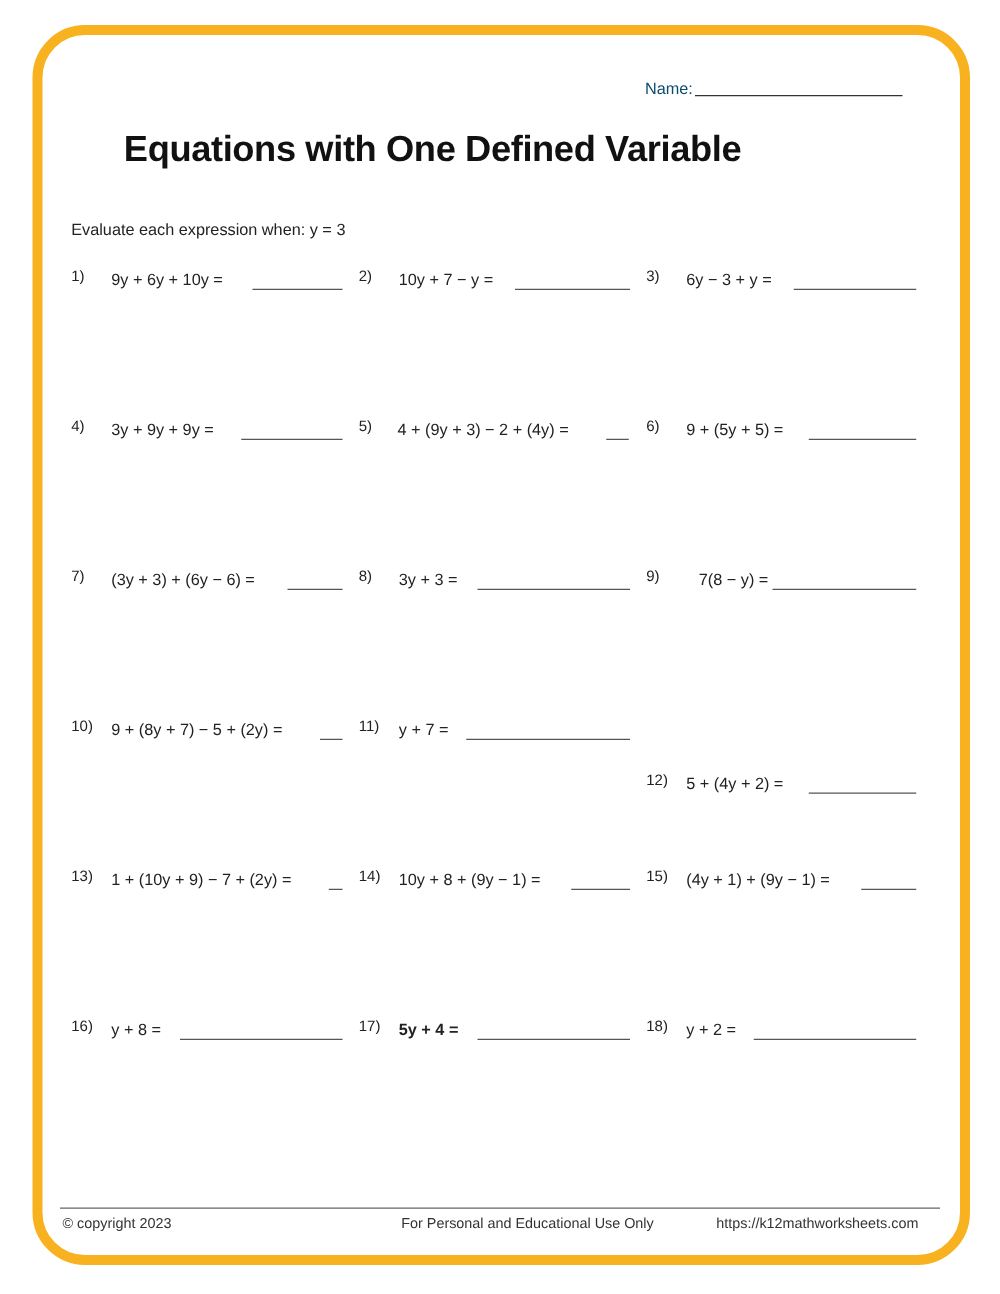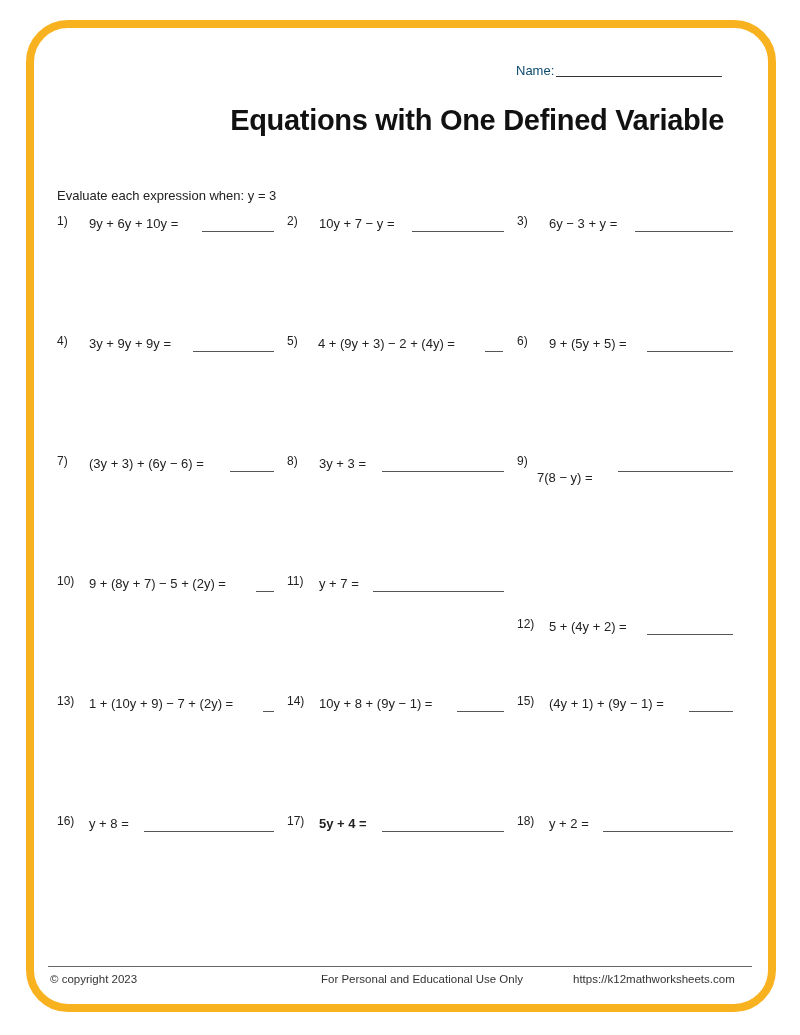--- a/index.html
+++ b/index.html
@@ -2,23 +2,23 @@
 <html><head>
 <meta charset="utf-8">
 <style>
   html, body { margin:0; padding:0; background:#ffffff; }
   body { width:800px; height:1035px; position:relative; overflow:hidden;
          font-family:"Liberation Sans", "DejaVu Sans", sans-serif; color:#111; }
   .frame { position:absolute; left:26px; top:20px; width:734px; height:976px;
            border:8px solid #F9B21F; border-radius:42px; background:#fff; }
   .name-line { position:absolute; top:63px; left:516px; font-size:13px; color:#0c4a6e; white-space:nowrap; }
   .name-line .blank { display:inline-block; width:166px; border-bottom:1px solid #333; margin-left:2px; vertical-align:-2px; }
-  .title { position:absolute; top:104px; left:0; width:692px; text-align:right;
-           font-size:29px; font-weight:bold; letter-spacing:-0.3px; color:#111;margin-left:32px; }
-  .instr { position:absolute; top:176px; left:57px; font-size:13px; color:#222;margin-top:12px; }
+  .title { position:absolute; top:104px; left:0; width:692px; text-align:center;
+           font-size:29px; font-weight:bold; letter-spacing:-0.3px; color:#111; }
+  .instr { position:absolute; top:176px; left:57px; font-size:13px; color:#222; }
   .problem { position:absolute; height:20px; font-size:13px; color:#222; white-space:nowrap; }
   .problem .num { position:absolute; left:0; top:-2px; font-size:12px; }
   .problem .expr { position:absolute; top:0; }
   .problem .line { position:absolute; top:15px; height:0; border-bottom:1.5px solid #555; }
   .footer-rule { position:absolute; left:48px; top:966px; width:704px; height:0; border-top:1.5px solid #666; }
   .footer { position:absolute; top:973px; font-size:11.5px; color:#333; white-space:nowrap; }
 </style>
 </head>
 <body>
 
@@ -69,21 +69,21 @@
   <span class="expr" style="left:32px;">(3y + 3) + (6y − 6) =</span>
   <span class="line" style="left:173px;width:44px;"></span>
 </div>
 <div class="problem" style="left:287px;top:456px;width:218px;">
   <span class="num">8)</span>
   <span class="expr" style="left:32px;">3y + 3 =</span>
   <span class="line" style="left:95px;width:122px;"></span>
 </div>
 <div class="problem" style="left:517px;top:456px;width:218px;">
   <span class="num">9)</span>
-  <span class="expr" style="left:20px;margin-top:14px;">7(8 − y) =</span>
+  <span class="expr" style="left:42px;">7(8 − y) =</span>
   <span class="line" style="left:101px;width:115px;"></span>
 </div>
 
 <div class="problem" style="left:57px;top:576px;width:218px;">
   <span class="num">10)</span>
   <span class="expr" style="left:32px;">9 + (8y + 7) − 5 + (2y) =</span>
   <span class="line" style="left:199px;width:18px;"></span>
 </div>
 <div class="problem" style="left:287px;top:576px;width:218px;">
   <span class="num">11)</span>

